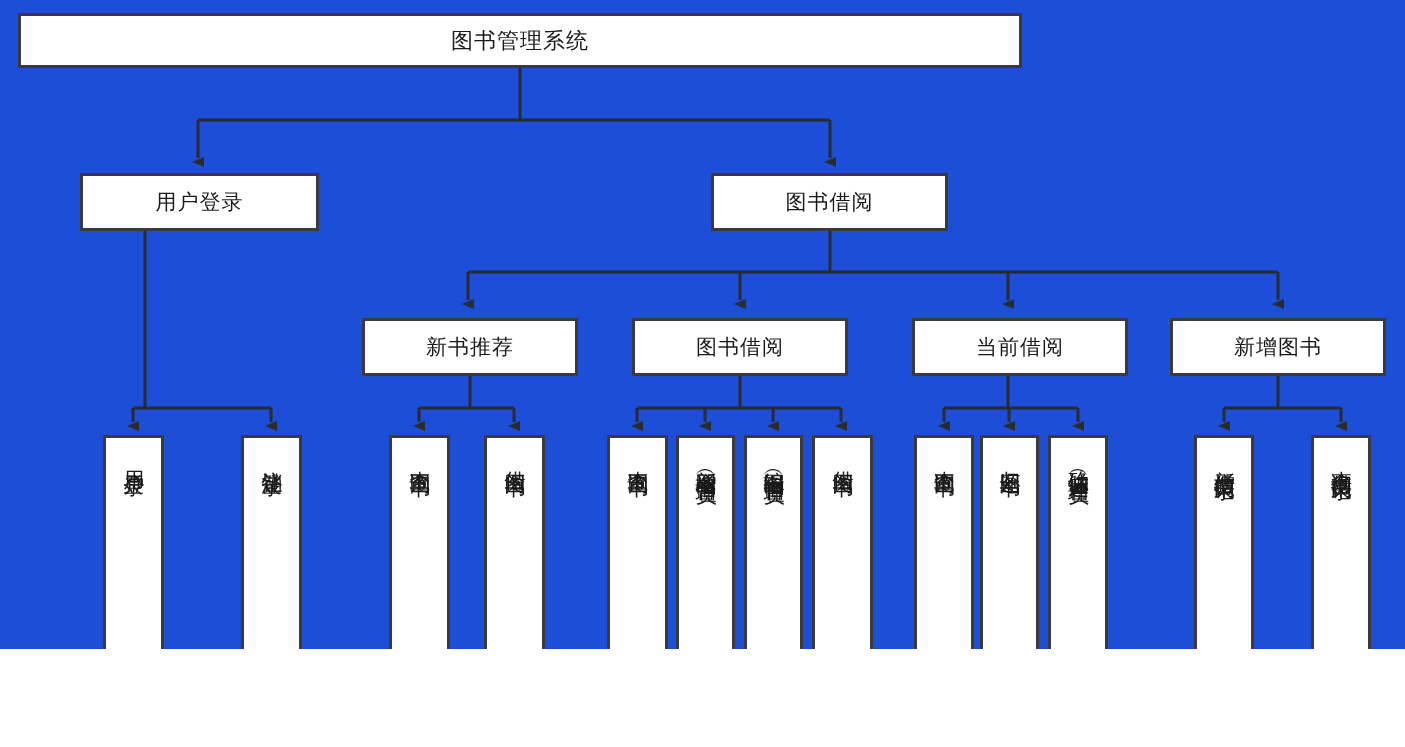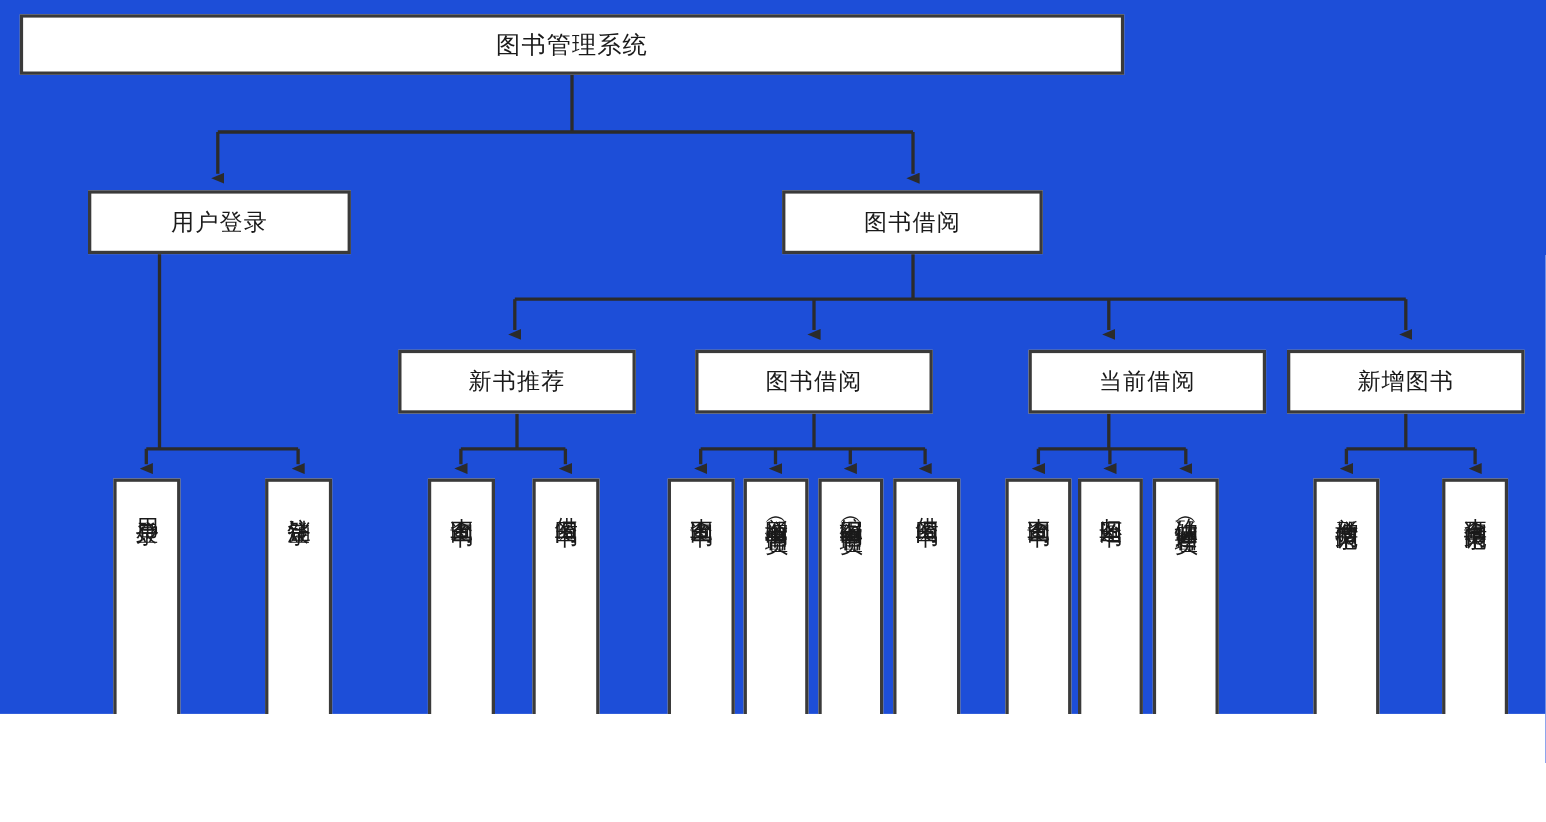--- a/index.html
+++ b/index.html
@@ -131,21 +131,21 @@
   <div class="node horiz" style="left:711px; top:173px; width:237px; height:58px;">
     <span>图书借阅</span>
   </div>
 
   <div class="node horiz" style="left:632px; top:318px; width:216px; height:58px;">
     <span>图书借阅</span>
   </div>
   <div class="node horiz" style="left:362px; top:318px; width:216px; height:58px;">
     <span>新书推荐</span>
   </div>
-  <div class="node horiz" style="left:935px; top:318px; width:216px; height:58px;">
+  <div class="node horiz" style="left:912px; top:318px; width:216px; height:58px;">
     <span>当前借阅</span>
   </div>
   <div class="node horiz" style="left:1170px; top:318px; width:216px; height:58px;">
     <span>新增图书</span>
   </div>
 
   <div class="node vert" style="left:103px; top:435px; width:61px; height:300px;">
     <span class="vlabel">用户登录</span>
   </div>
   <div class="node vert" style="left:241px; top:435px; width:61px; height:300px;">

